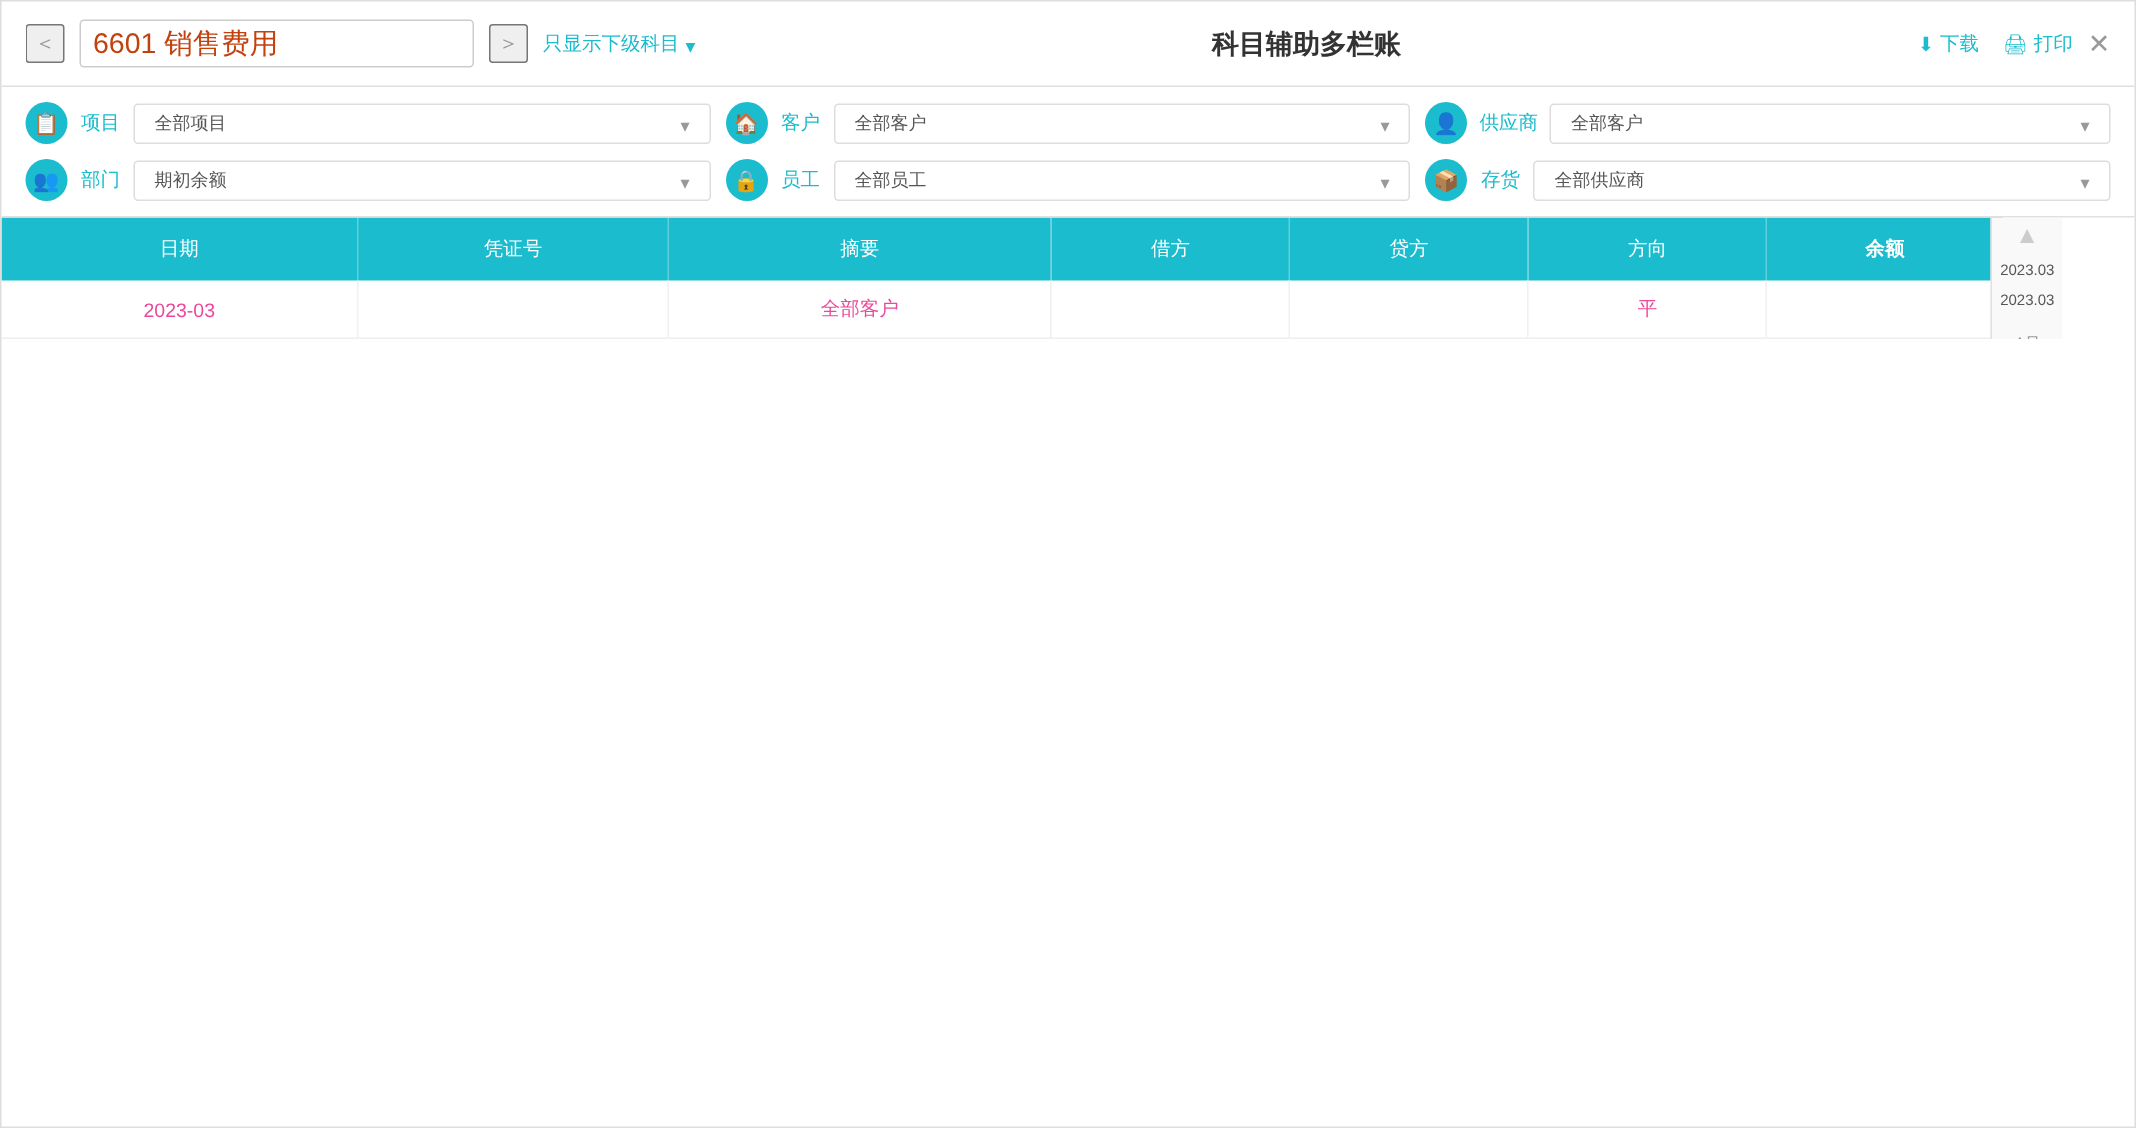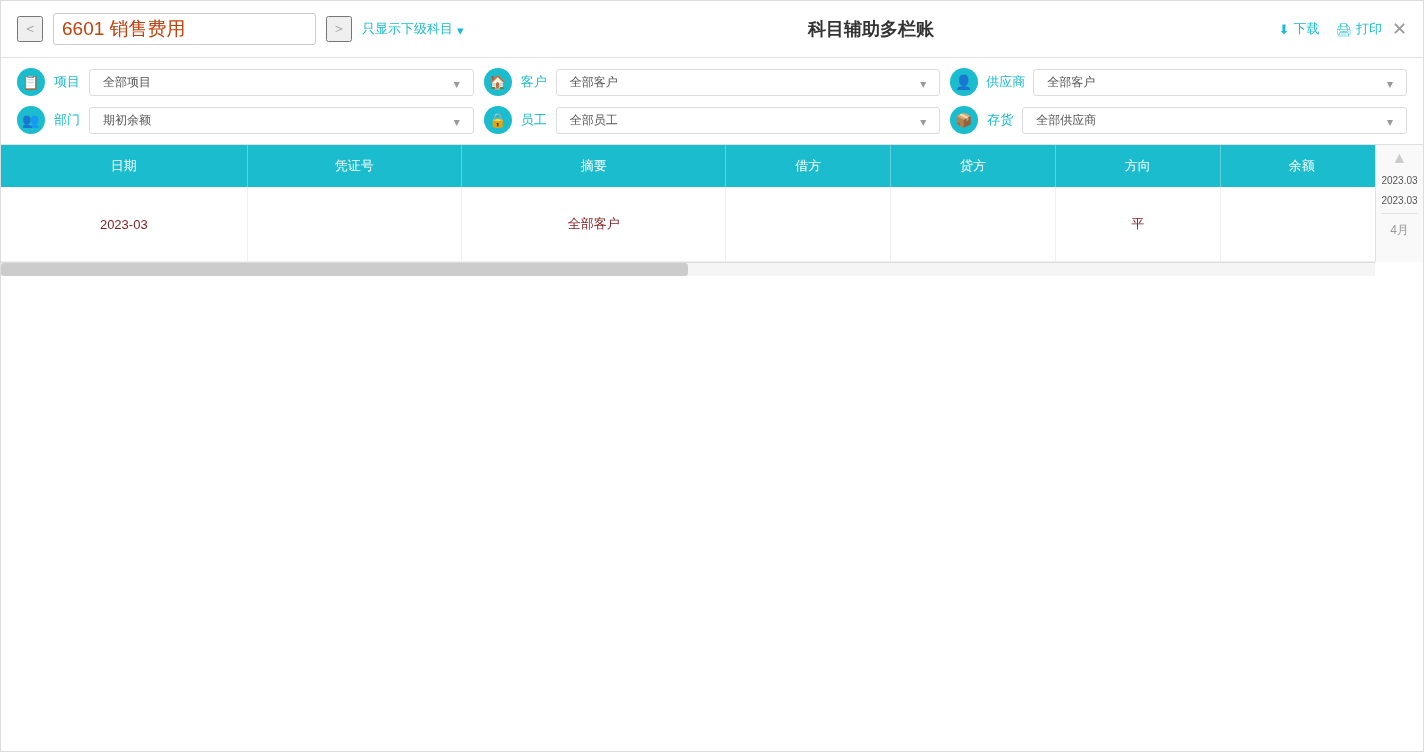--- a/index.html
+++ b/index.html
@@ -24,33 +24,33 @@
     .filter-icon.teal { background: #1abccd; }
     .filter-label { color: #1abccd; font-size: 13px; min-width: 28px; text-align: center; }
     .filter-select { flex: 1; border: 1px solid #ddd; border-radius: 3px; padding: 4px 13px; font-size: 12px; color: #555; display: flex; align-items: flex-end; justify-content: space-between; cursor: pointer; background: #fff; }
     .filter-select .arrow { color: #999; }
 
     
     .table-wrapper { overflow: auto; flex: 1; margin-right: 40px; }
     .data-table { width: 100%; border-collapse: collapse; }
     .data-table thead tr { background: #1abccd; color: #fff; }
     .data-table thead th { padding: 12px 8px; text-align: center; font-weight: normal; font-size: 13px; border-right: 1px solid rgba(255,255,255,0.3); }
-    .data-table thead th:last-child { border-right: none; }
+    .data-table thead th:last-child { border-right: none; font-weight: bold; }
     .data-table tbody tr { border-bottom: 1px solid #eee; }
-    .data-table tbody td { padding: 28px 8px; text-align: center; font-size: 13px; color: #7f1d1d; border-right: 1px solid #f0f0f0; }
+    .data-table tbody td { padding: 10px 8px; text-align: center; font-size: 13px; color: #ec4899; border-right: 1px solid #f0f0f0; }
     .data-table tbody td:last-child { border-right: none; }
 
     
     .month-panel { position: absolute; right: 0; top: 0; width: 40px; height: 100%; background: #f9f9f9; border-left: 1px solid #e0e0e0; display: flex; flex-direction: column; align-items: center; overflow: hidden; }
     .month-item { width: 100%; text-align: center; padding: 6px 2px; font-size: 12px; color: #999; cursor: pointer; line-height: 1.4; }
     .month-item.selected-top { color: #555; font-size: 11px; padding: 4px 2px; }
     .month-nav { color: #ccc; font-size: 16px; cursor: pointer; padding: 4px; }
     .month-sep { height: 1px; background: #e0e0e0; width: 80%; margin: 2px auto; }
 
-    .content-section { display: flex; flex-direction: column; flex: 1; position: relative; }
+    .content-section { display: flex; flex: 1; position: relative; }
   </style>
 </head>
 <body>
 
 <div class="container">
 
   <div class="header">
     <button class="nav-arrow">＜</button>
     <input class="account-code" type="text" value="6601 销售费用" style="">
     <button class="nav-arrow">＞</button>

